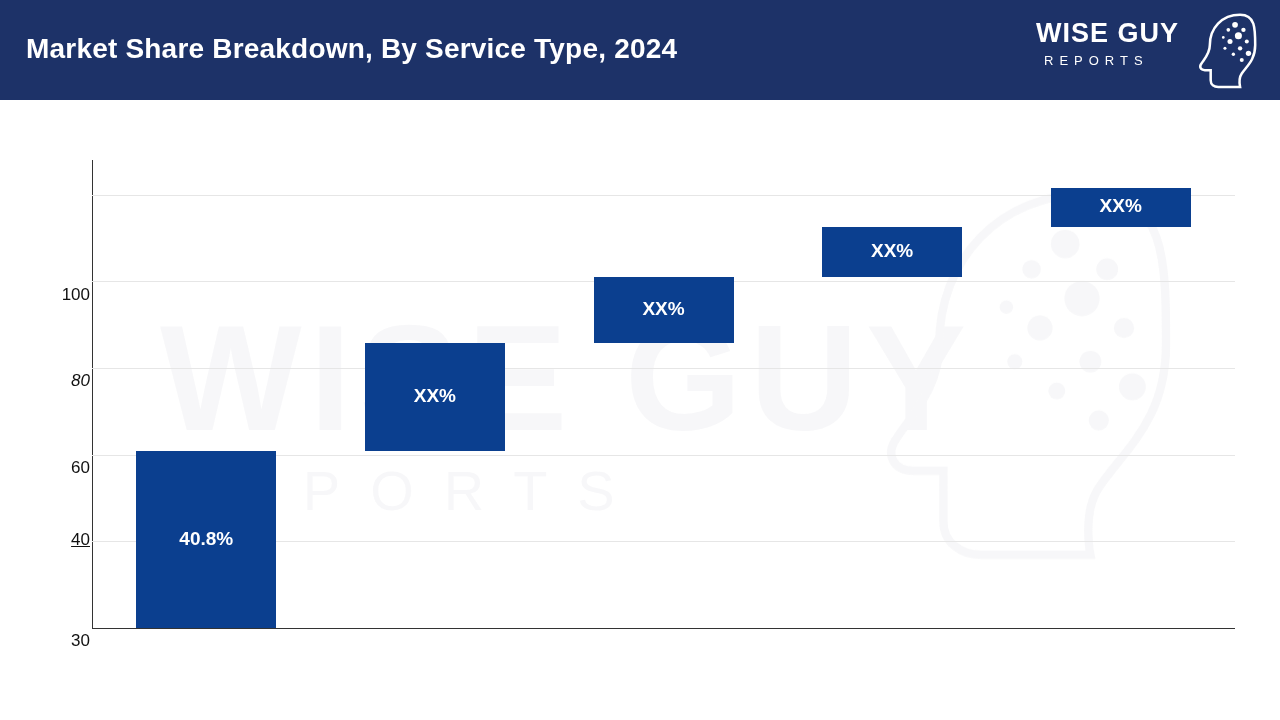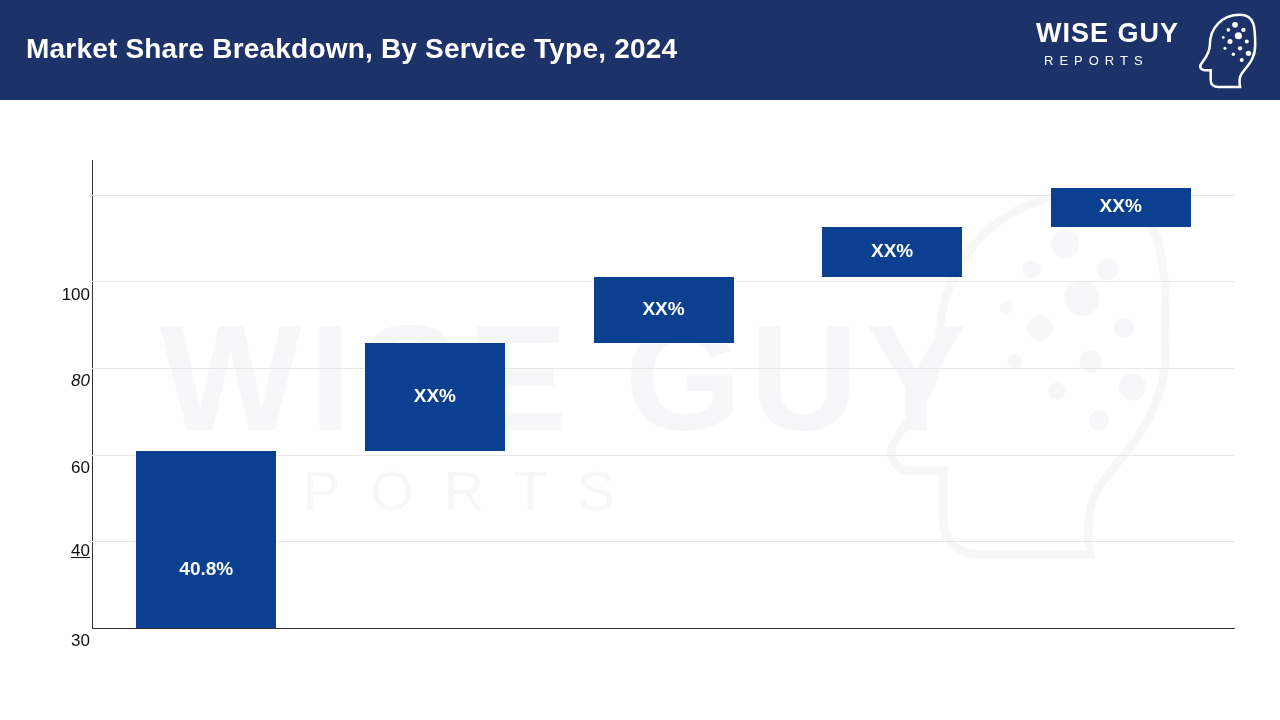--- a/index.html
+++ b/index.html
@@ -184,38 +184,38 @@
     <div id="axis-x"></div>
 
     <div id="plot">
         <div class="gridline" style="top: 468px; background: transparent;"></div>
         <div class="gridline" style="top: 381.333px;"></div>
         <div class="gridline" style="top: 294.667px;"></div>
         <div class="gridline" style="top: 208px;"></div>
         <div class="gridline" style="top: 121.333px;"></div>
         <div class="gridline" style="top: 34.6667px;"></div>
         <div class="bar" style="left: 44.3px; top: 291.2px; width: 140px; height: 176.8px; background: rgb(11, 63, 143);">
-          <div class="bar-label" style="top: 76.8px; margin-top: 30px;">40.8%</div>
+          <div class="bar-label" style="top: 76.8px;">40.8%</div>
         </div>
         <div class="bar" style="left: 272.9px; top: 182.867px; width: 140px; height: 108.333px; background: rgb(11, 63, 143);">
           <div class="bar-label" style="top: 42.1667px;">XX%</div>
         </div>
         <div class="bar" style="left: 501.5px; top: 117px; width: 140px; height: 65.8667px; background: rgb(11, 63, 143);">
           <div class="bar-label" style="top: 20.9333px;">XX%</div>
         </div>
         <div class="bar" style="left: 730.1px; top: 66.7333px; width: 140px; height: 50.2667px; background: rgb(11, 63, 143);">
           <div class="bar-label" style="top: 13.1333px;">XX%</div>
         </div>
         <div class="bar" style="left: 958.7px; top: 28.1667px; width: 140px; height: 38.5667px; background: rgb(11, 63, 143);">
           <div class="bar-label" style="top: 7.28333px;">XX%</div>
         </div>
       </div>
     <div id="yticks">
         <div class="ytick-label" style="top: 628px;">0</div>
         <div class="ytick-label" style="top: 541.333px;">30</div>
-        <div class="ytick-label" style="top: 451px; text-decoration: underline;">40</div>
+        <div class="ytick-label" style="top: 440px; text-decoration: underline;">40</div>
         <div class="ytick-label" style="top: 368px;">60</div>
         <div class="ytick-label" style="top: 281.333px; font-style: italic;">80</div>
         <div class="ytick-label" style="top: 194.667px;">100</div>
       </div>
     <div id="catlabels"></div>
   </div>
 </div>
 
 </body></html>

